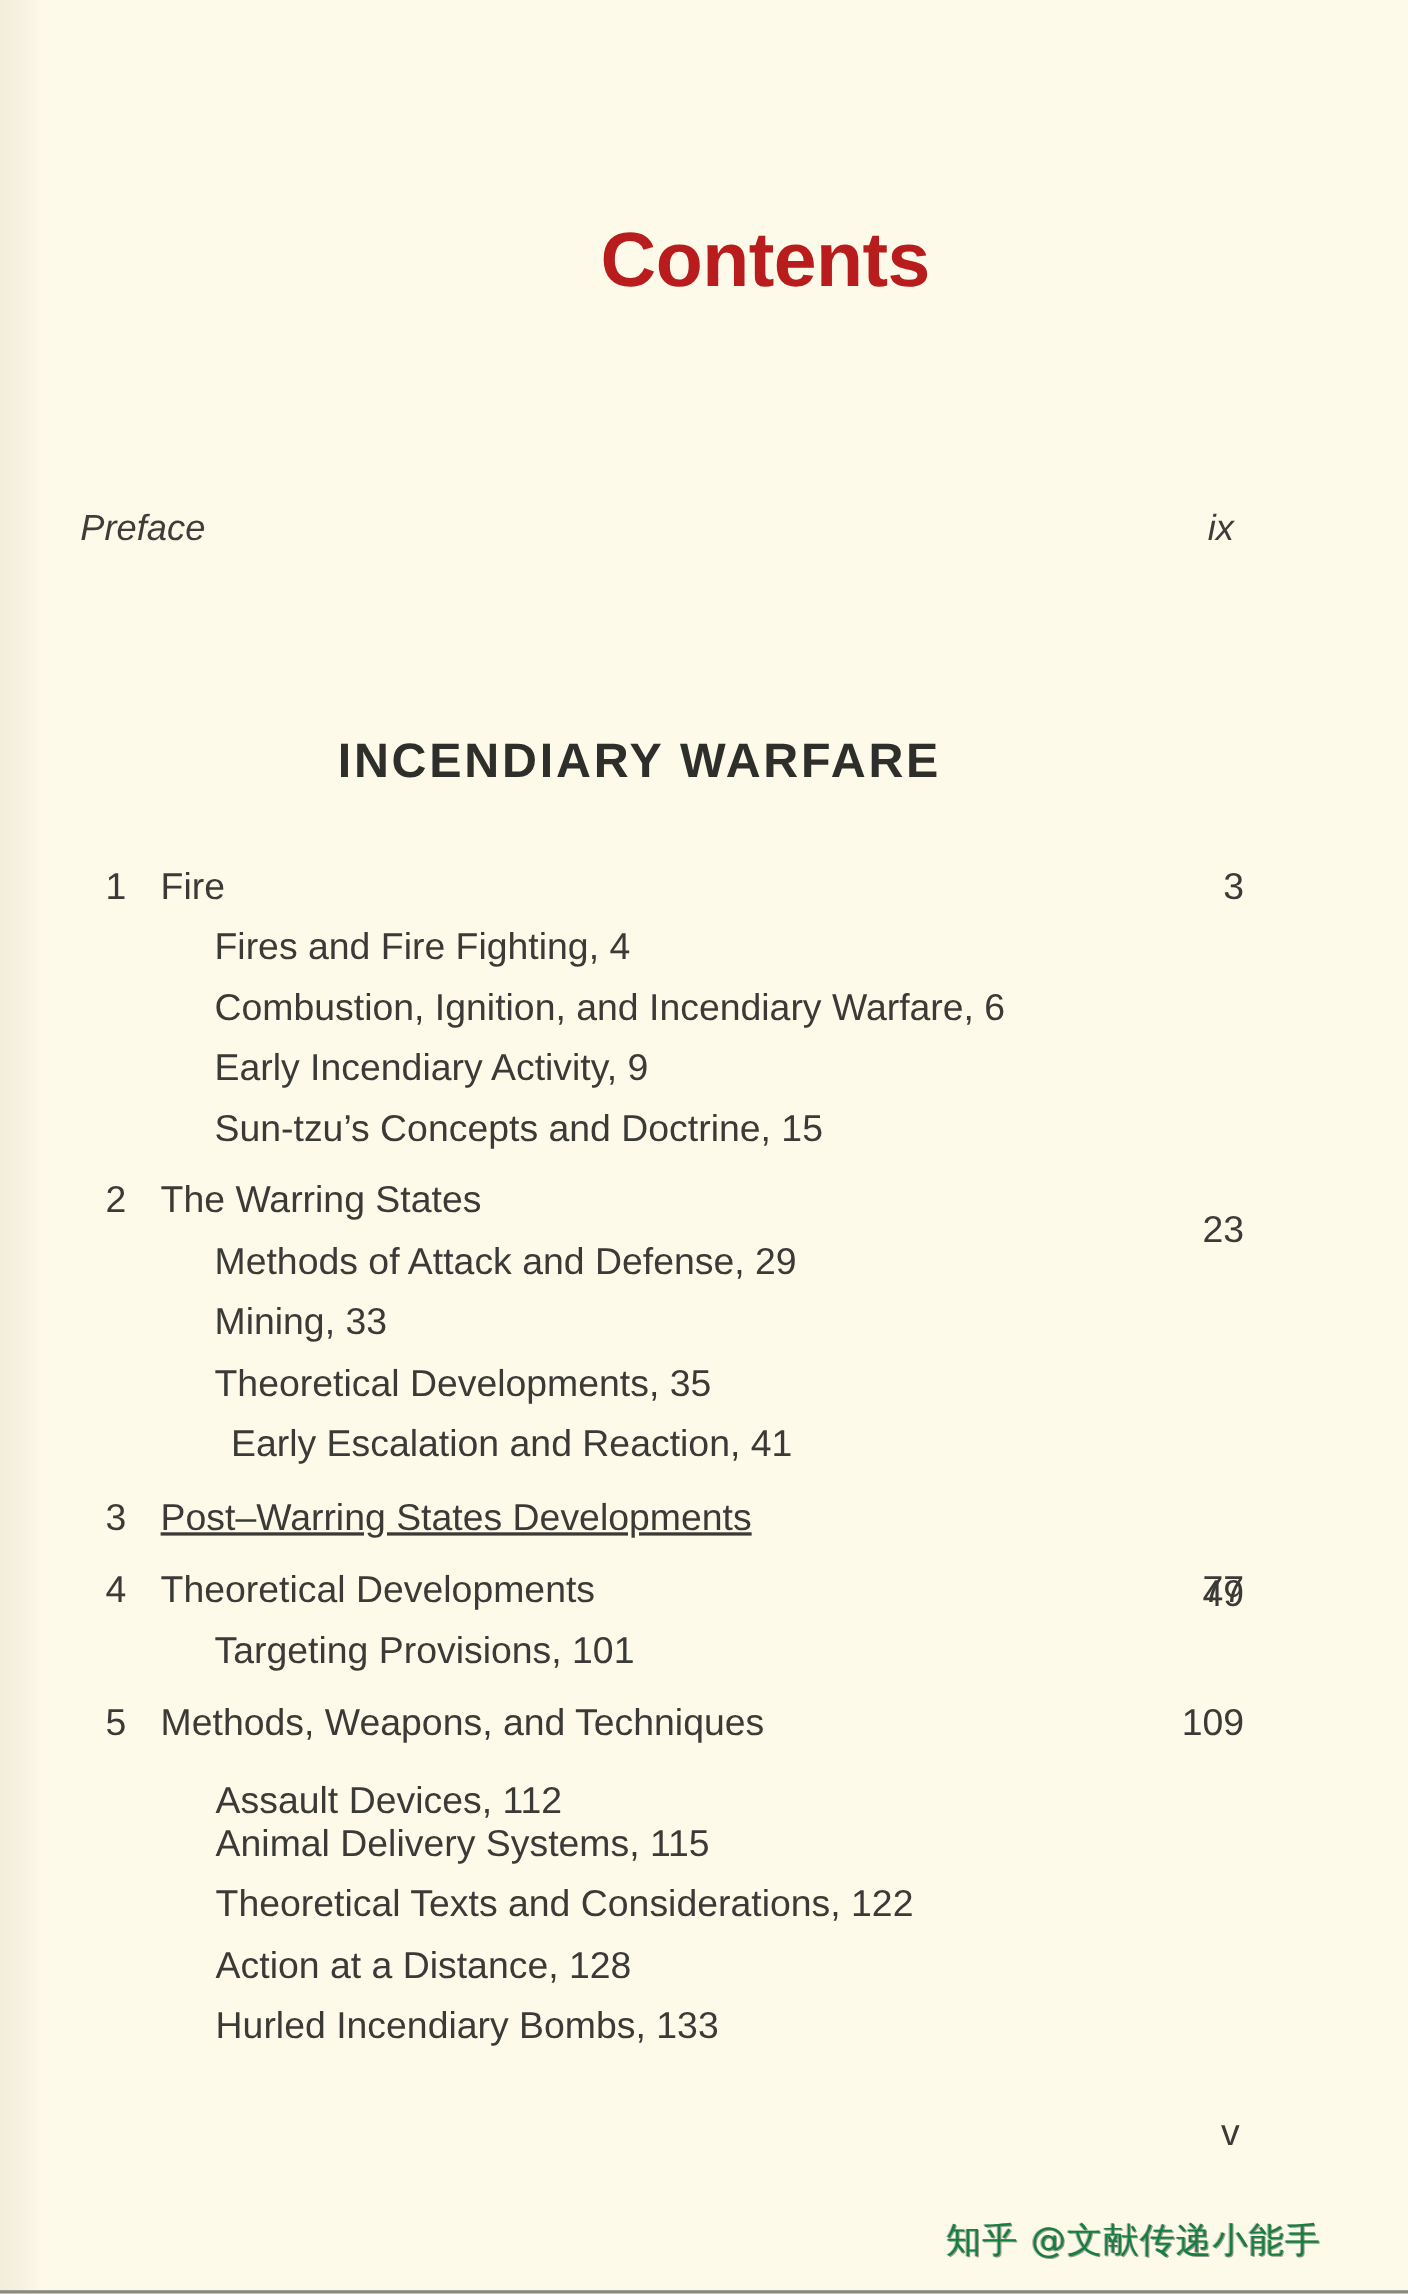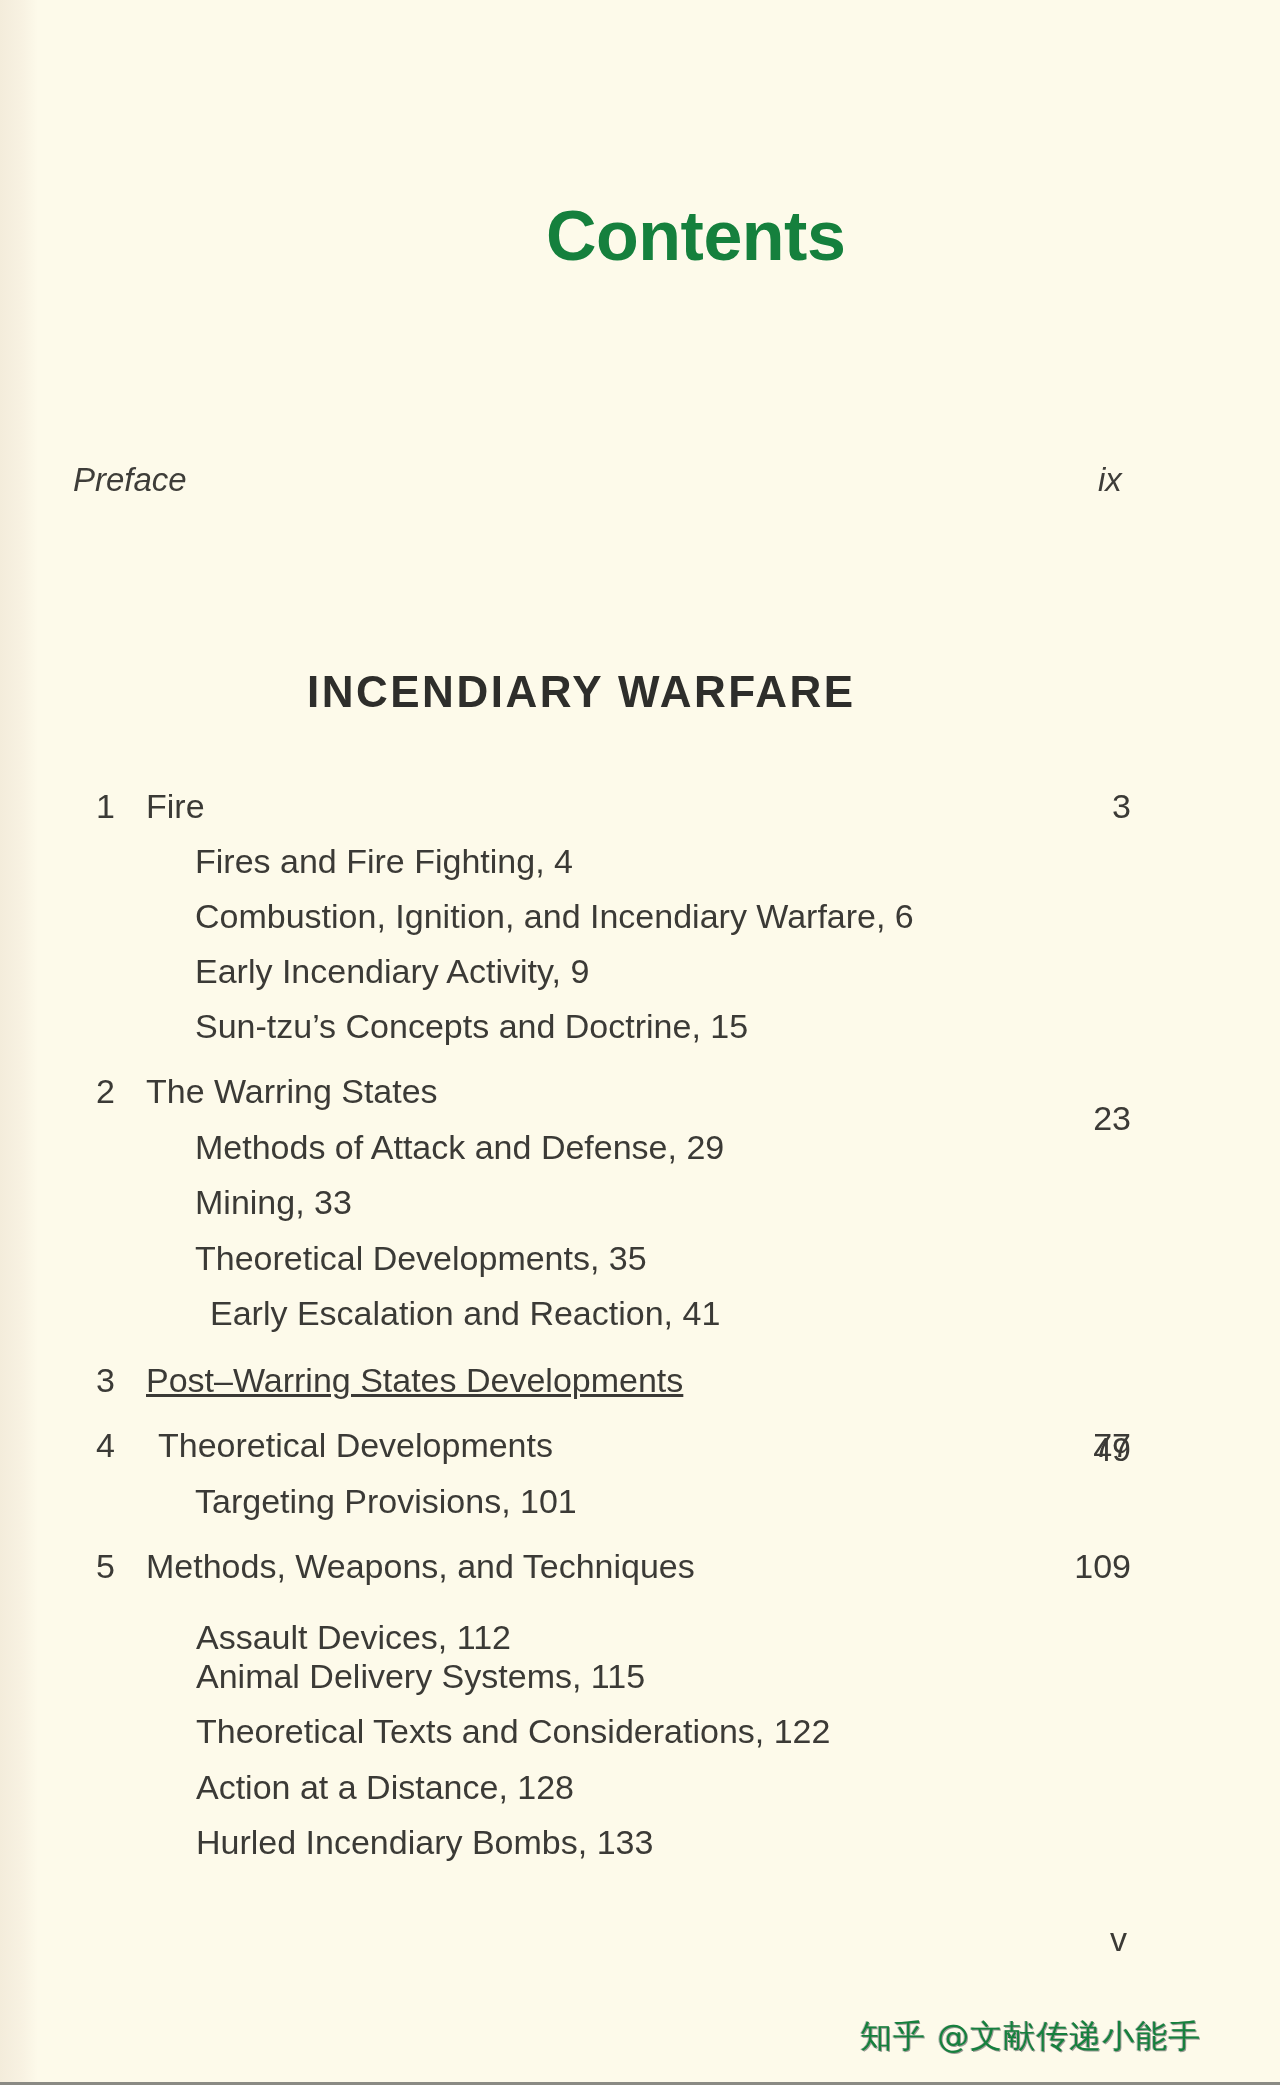--- a/index.html
+++ b/index.html
@@ -6,21 +6,21 @@
   body {
     width:1280px; height:2085px; position:relative; overflow:hidden;
     background:#fdfaea;
     font-family:"Liberation Sans", "DejaVu Sans", sans-serif;
     color:#3b3a36;
   }
   .left-strip { position:absolute; left:0; top:0; width:38px; height:2085px;
     background:linear-gradient(to right,#f3ecdb,#f8f2e2 60%,#fdfaea); }
   .bottom-line { position:absolute; left:0; bottom:0; width:1280px; height:3px; background:#8a8a84; }
   .abs { position:absolute; white-space:nowrap; line-height:1; }
-  .title { font-size:70px; letter-spacing:-0.5px; color:#15803d; }
+  .title { font-size:70px; letter-spacing:-0.5px; color:#b91c1c; }
   .preface { font-size:33px; font-style:italic; color:#3e3d39; }
   .roman { font-size:33px; font-style:italic; color:#3e3d39; }
   .part { font-size:44px; font-weight:bold; letter-spacing:2.5px; color:#2e2e2b; }
   .line { font-size:34px; }
   .num { font-size:34px; }
   .page { font-size:34px; text-align:right; width:120px; }
   .folio { font-size:34px; }
   .watermark { font-size:32px; color:#15803d; letter-spacing:1px;
     text-shadow:1px 1px 0 #9a9a94, -1px 0 0 #b8b8b2; font-family:"DejaVu Sans", sans-serif; }
 </style>
@@ -59,21 +59,21 @@
 </div>
 
 <div>
   <span class="abs num" style="left:96px; top:1363px;">3</span>
   <span class="abs line" style="left:146px; top:1363px;text-decoration:underline;">Post–Warring States Developments</span>
   <span class="abs page" style="left:1011px; top:1432px;">49</span>
 </div>
 
 <div>
   <span class="abs num" style="left:96px; top:1428px;">4</span>
-  <span class="abs line" style="left:158px; top:1428px;text-align:center;">Theoretical Developments</span>
+  <span class="abs line" style="left:146px; top:1428px;text-align:center;">Theoretical Developments</span>
   <span class="abs page" style="left:1011px; top:1428px;">77</span>
   <span class="abs line" style="left:195px; top:1484px;">Targeting Provisions, 101</span>
 </div>
 
 <div>
   <span class="abs num" style="left:96px; top:1549px;">5</span>
   <span class="abs line" style="left:146px; top:1549px;">Methods, Weapons, and Techniques</span>
   <span class="abs page" style="left:1011px; top:1549px;">109</span>
   <span class="abs line" style="left:196px; top:1604px;margin-top:16px;">Assault Devices, 112</span>
   <span class="abs line" style="left:196px; top:1659px;">Animal Delivery Systems, 115</span>

